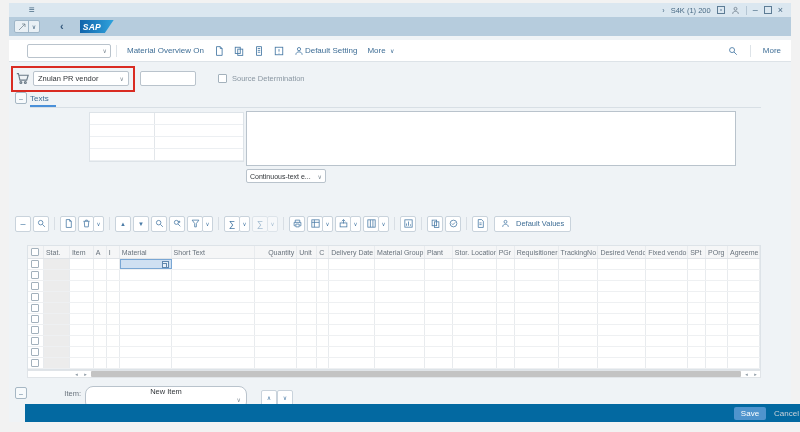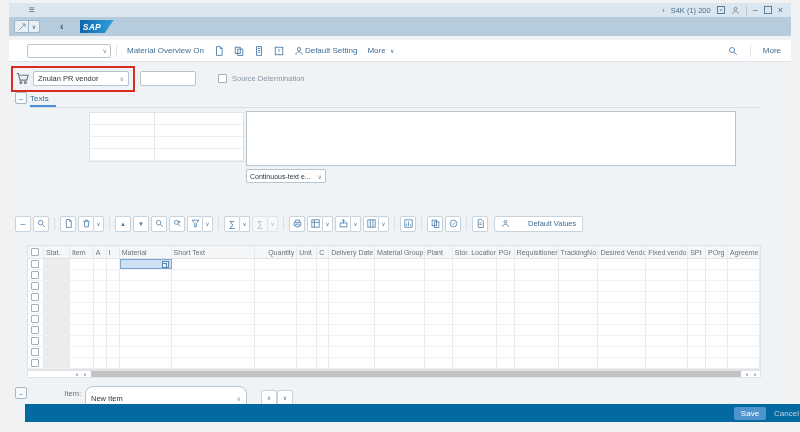--- a/index.html
+++ b/index.html
@@ -76,21 +76,21 @@
   .ct-combo .arrow { margin-left:auto; font-size:6px; color:#7d8a94; }
 
   
   .items-toolbar { position:absolute; left:6px; top:153px; display:flex; align-items:center; gap:2px; height:17px; }
   .ib { display:inline-flex; align-items:center; justify-content:center; width:16px; height:16px;
         border:1px solid #c9d3dc; border-radius:2px; background:#fff; }
   .ibchev { display:inline-flex; align-items:center; justify-content:center; width:11px; height:16px;
             border:1px solid #c9d3dc; border-radius:2px; background:#fff; font-size:5.5px; color:#4a7ba6; margin-left:-1px; }
   .ib.txt { font-size:9px; color:#4a7ba6; }
   .dis { opacity:.45; }
-  .dv-btn { display:inline-flex; align-items:center; gap:18px; height:16px; border:1px solid #c9d3dc; border-radius:2px;
+  .dv-btn { display:inline-flex; align-items:center; gap:6px; height:16px; border:1px solid #c9d3dc; border-radius:2px;
             background:#fff; padding:0 6px; font-size:7.5px; color:#3f6e96; margin-left:4px; white-space:nowrap; }
   .itsep { width:1px; height:13px; background:#d8dee4; margin:0 3px; }
 
   
   .items-table { position:absolute; left:18px; top:183px; width:734px; background:#fff; border:1px solid #dde3e8; font-size:7px; }
   .irow { display:flex; height:11px; border-bottom:1px solid #eef0f2; }
   .irow.h { height:13px; background:#f5f6f7; border-bottom:1px solid #dfe3e7; color:#68727c; }
   .icell { border-right:1px solid #e8ebee; display:flex; align-items:center; padding:0 2px; overflow:hidden; white-space:nowrap; }
   .icell.right { justify-content:flex-end; }
   .icell.stat { background:#ececec; }
@@ -103,21 +103,21 @@
   .hscroll { position:absolute; left:18px; top:308px; width:734px; height:8px; background:#fff; border:1px solid #e0e4e8;
              display:flex; align-items:center; }
   .hs-gap { width:44px; height:100%; background:#fff; }
   .hs-btn { width:9px; height:100%; display:flex; align-items:center; justify-content:center; font-size:5px; color:#8a97a2; }
   .hs-thumb { flex:1; height:6px; background:#c3c3c3; border-radius:1px; margin:0 1px; }
 
   
   .itemnav { position:absolute; left:0; top:322px; width:100%; height:20px; }
   .in-label { position:absolute; left:40px; top:5px; width:32px; text-align:right; font-size:7.5px; color:#68727c; }
   .in-combo { position:absolute; left:76px; top:2px; width:162px; height:24px; background:#fff; border:1px solid #b9c3cc;
-              border-radius:8px; font-size:7.5px; color:#32363a; display:flex; align-items:center; padding:0 5px; }
+              border-radius:8px; font-size:7.5px; color:#32363a; display:flex; align-items:center; padding:0 5px;flex-direction:column; }
   .in-combo .arrow { margin-left:auto; font-size:6px; color:#7d8a94; }
   .in-up { position:absolute; left:252px; top:2px; }
   .in-down { position:absolute; left:268px; top:2px; }
   .in-up .ib, .in-down .ib { font-size:5.5px; color:#4a7ba6; }
 
   
   .footerbar { position:absolute; left:16px; top:401px; width:100%; height:18px; background:#0369a1;
                display:flex; align-items:center; justify-content:flex-end; gap:8px; padding-right:8px; }
   .save-btn { height:13px; border-radius:2px; padding:0 7px; font-size:8px; color:#fff; display:flex; align-items:center; }
   .cancel-btn { font-size:8px; color:#ccd3da; }

